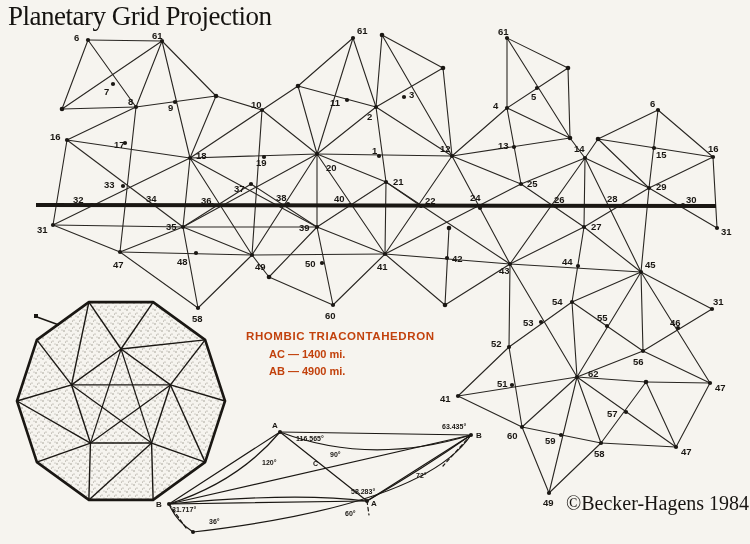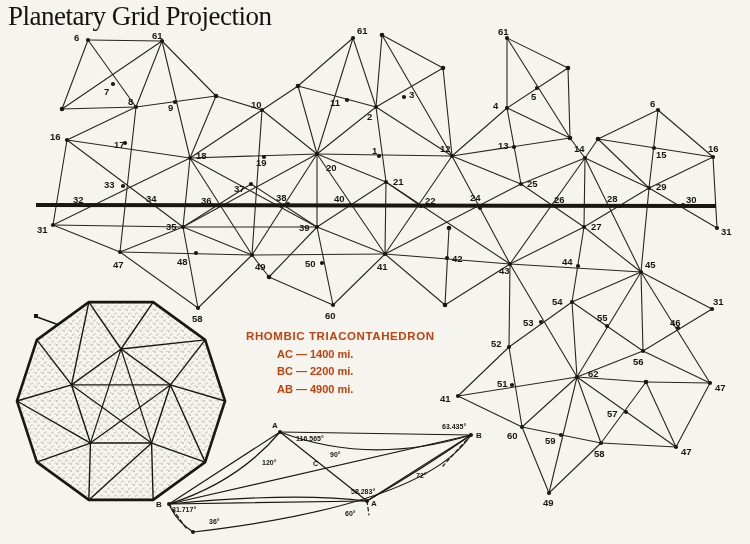--- a/index.html
+++ b/index.html
@@ -2,21 +2,21 @@
 <html><head>
 <meta charset="utf-8">
 <style>
   html,body{margin:0;padding:0;}
   #stage{position:relative;width:750px;height:544px;background:#f6f4ef;overflow:hidden;
          font-family:"Liberation Sans",sans-serif;}
   #page-title{position:absolute;left:8px;top:1px;font-family:"Liberation Serif",serif;
          font-size:27px;color:#151310;letter-spacing:-0.5px;white-space:nowrap;text-align:right;}
   #legend{position:absolute;left:246px;top:330px;color:#c2410c;}
   #legend .lg-title{font-size:11.5px;font-weight:700;letter-spacing:.6px;white-space:nowrap;}
-  #legend .lg-item{font-size:11px;font-weight:700;margin-top:5.5px;margin-left:31px;white-space:nowrap;}
+  #legend .lg-item{font-size:11px;font-weight:700;margin-top:5.5px;margin-left:23px;white-space:nowrap;}
   #copyright{position:absolute;left:566px;top:492px;font-family:"Liberation Serif",serif;
          font-size:20px;color:#181512;white-space:nowrap;}
   svg{position:absolute;left:0;top:0;}
   text{font-family:"Liberation Sans",sans-serif;}
 </style>
 </head>
 <body>
 
 <div id="stage">
   <svg id="net-svg" width="750" height="544" viewBox="0 0 750 544">
@@ -386,16 +386,16 @@
         <text x="351" y="494" font-size="7" font-weight="700" fill="#1a1713" stroke="none">58.283°</text>
         <text x="172" y="512" font-size="7" font-weight="700" fill="#1a1713" stroke="none">31.717°</text>
         <text x="209" y="524" font-size="7" font-weight="700" fill="#1a1713" stroke="none">36°</text>
         <text x="345" y="516" font-size="7" font-weight="700" fill="#1a1713" stroke="none">60°</text>
       </g>
     </svg>
   <div id="page-title">Planetary Grid Projection</div>
   <div id="legend">
     <div class="lg-title">RHOMBIC TRIACONTAHEDRON</div>
     <div class="lg-item">AC — 1400 mi.</div>
-    <div class="lg-item">BC — 2200 mi.</div>
     <div class="lg-item">AB — 4900 mi.</div>
   </div>
+  <div id="copyright">©Becker-Hagens 1984</div>
 </div>
 
 </body></html>

